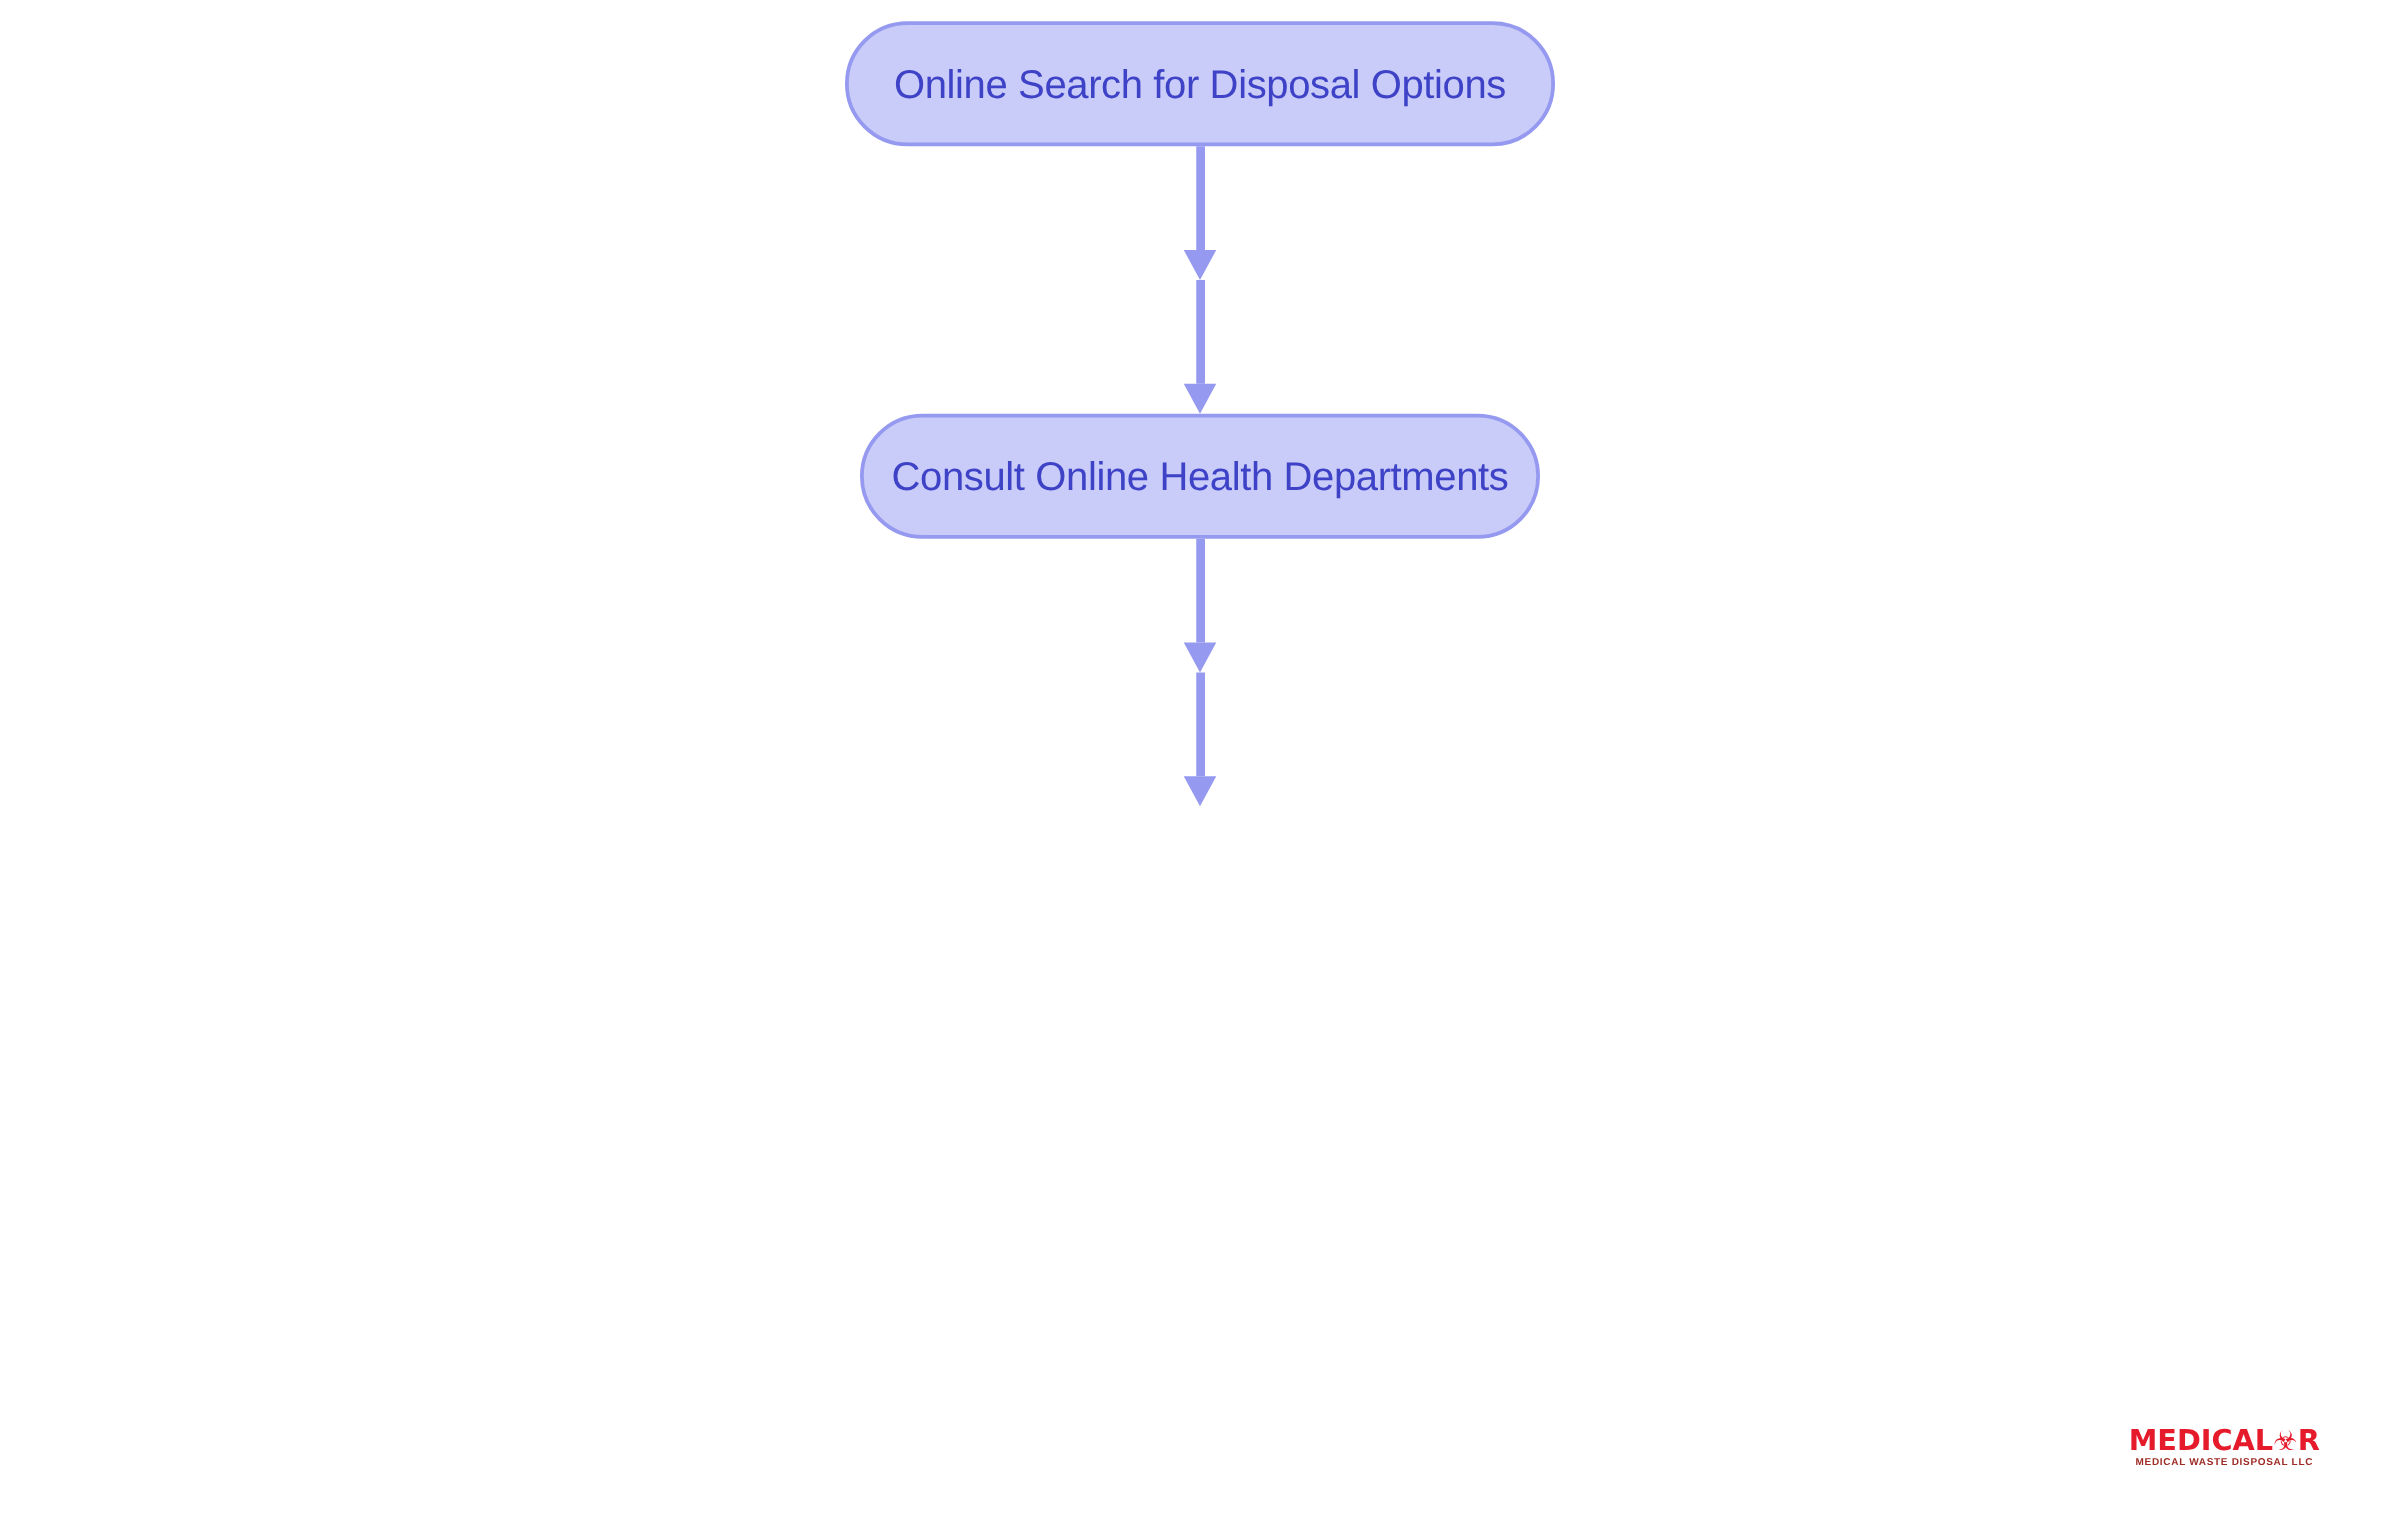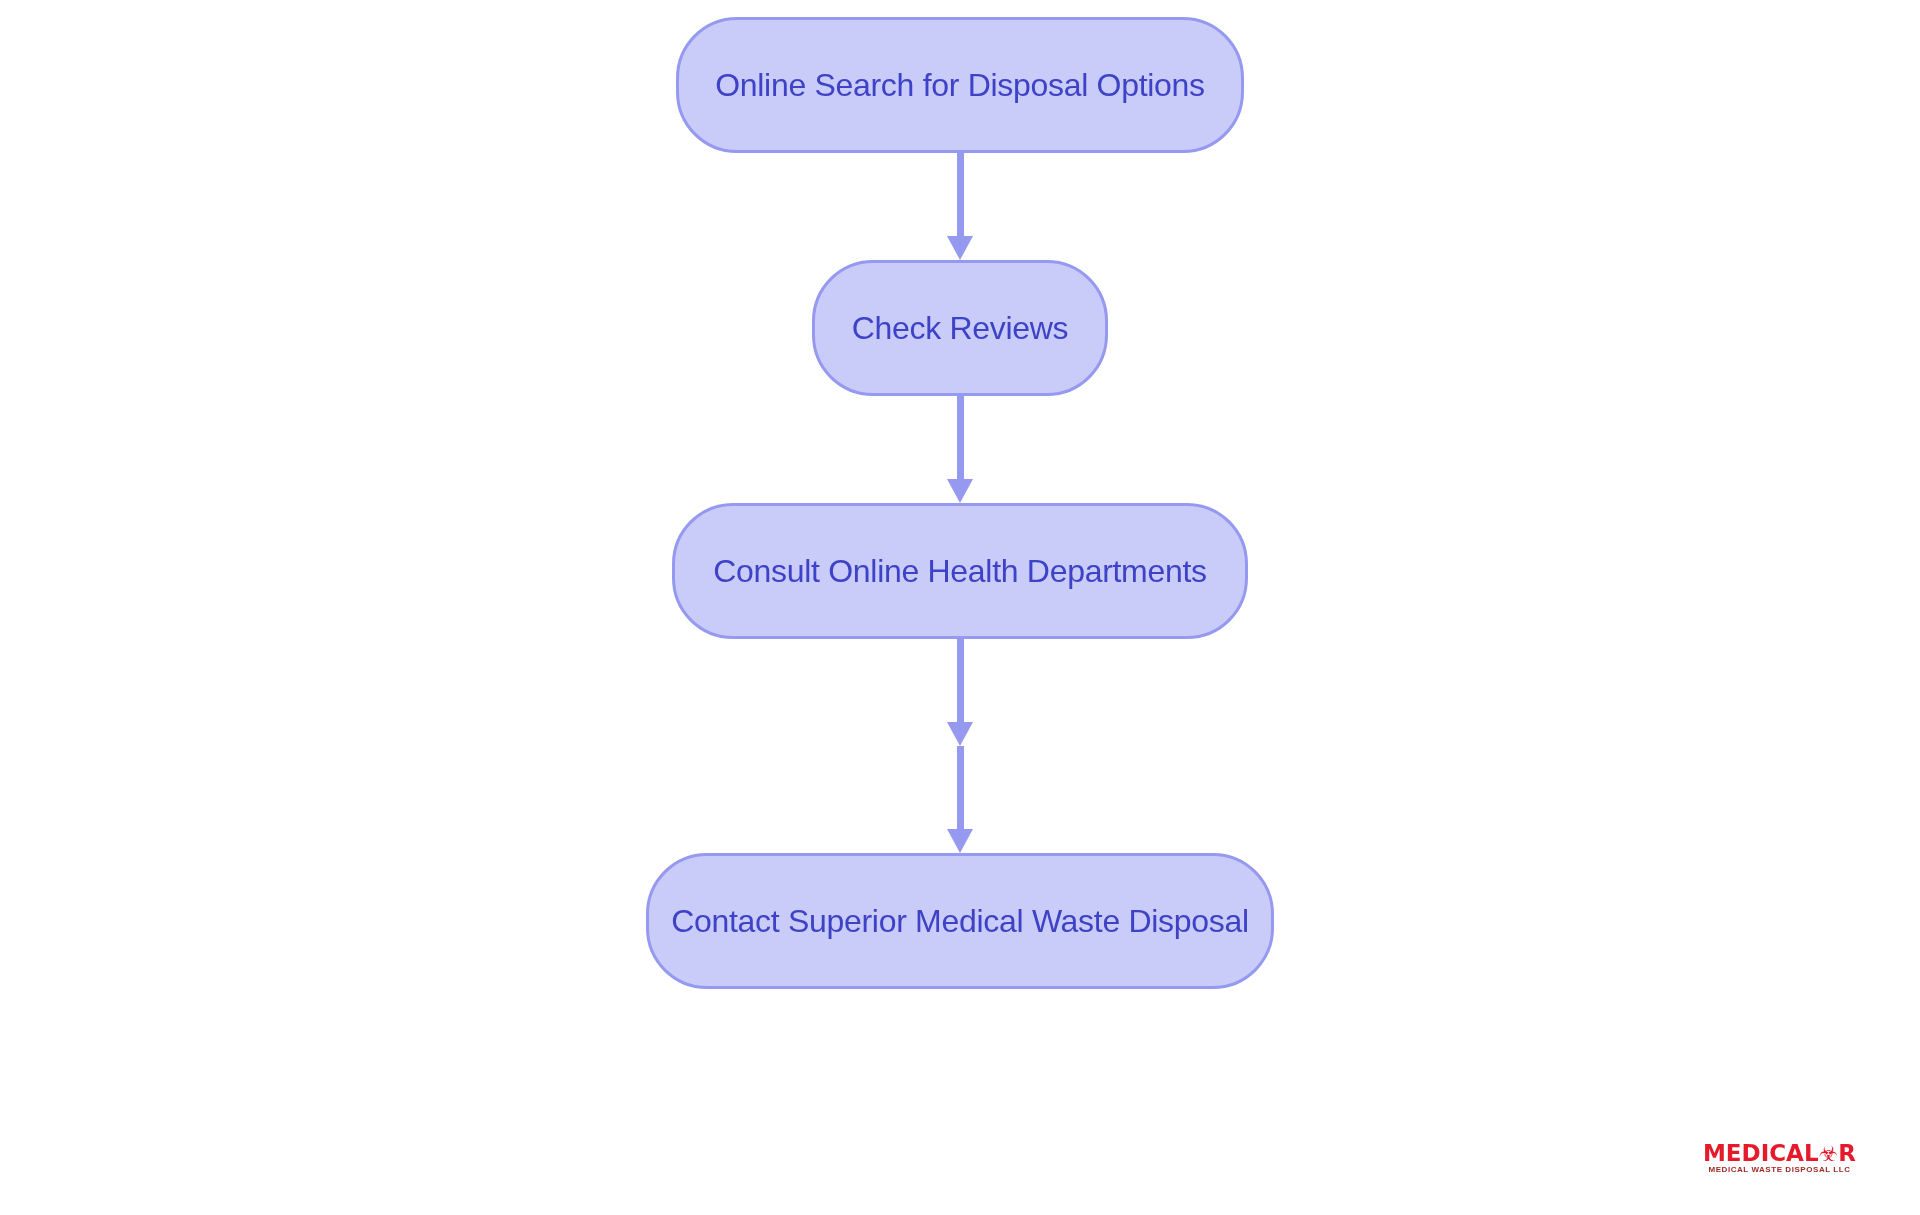--- a/index.html
+++ b/index.html
@@ -22,21 +22,21 @@
   .flow{
     position:absolute;
     top:17px;
     left:50%;
     transform:translateX(-50%);
     display:flex;
     flex-direction:column;
     align-items:center;
   }
   .node{
-    height:136px;
+    height:100px;
     min-width:120px;
     padding:11px 22px;
     border:3px solid var(--node-border);
     border-radius:61px;
     background:var(--node-fill);
     color:var(--node-text);
     font-size:32px;
     letter-spacing:-0.3px;
     display:flex;
     align-items:center;
@@ -97,33 +97,31 @@
 </style>
 </head>
 <body>
 
 <div class="flow">
     <div class="node">Online Search for Disposal Options</div>
     <div class="arrow">
       <div class="arrow-line"></div>
       <div class="arrow-head"></div>
     </div>
-    <div class="node">Check Reviews</div>
     <div class="arrow">
       <div class="arrow-line"></div>
       <div class="arrow-head"></div>
     </div>
     <div class="node">Consult Online Health Departments</div>
     <div class="arrow">
       <div class="arrow-line"></div>
       <div class="arrow-head"></div>
     </div>
     <div class="arrow">
       <div class="arrow-line"></div>
       <div class="arrow-head"></div>
     </div>
-    <div class="node">Contact Superior Medical Waste Disposal</div>
   </div>
 
 <div class="logo">
   <div class="logo-brand"><span>MEDICAL</span><span class="bio">☣</span><span>R</span></div>
   <div class="logo-sub">MEDICAL WASTE DISPOSAL LLC</div>
 </div>
 
 </body></html>

